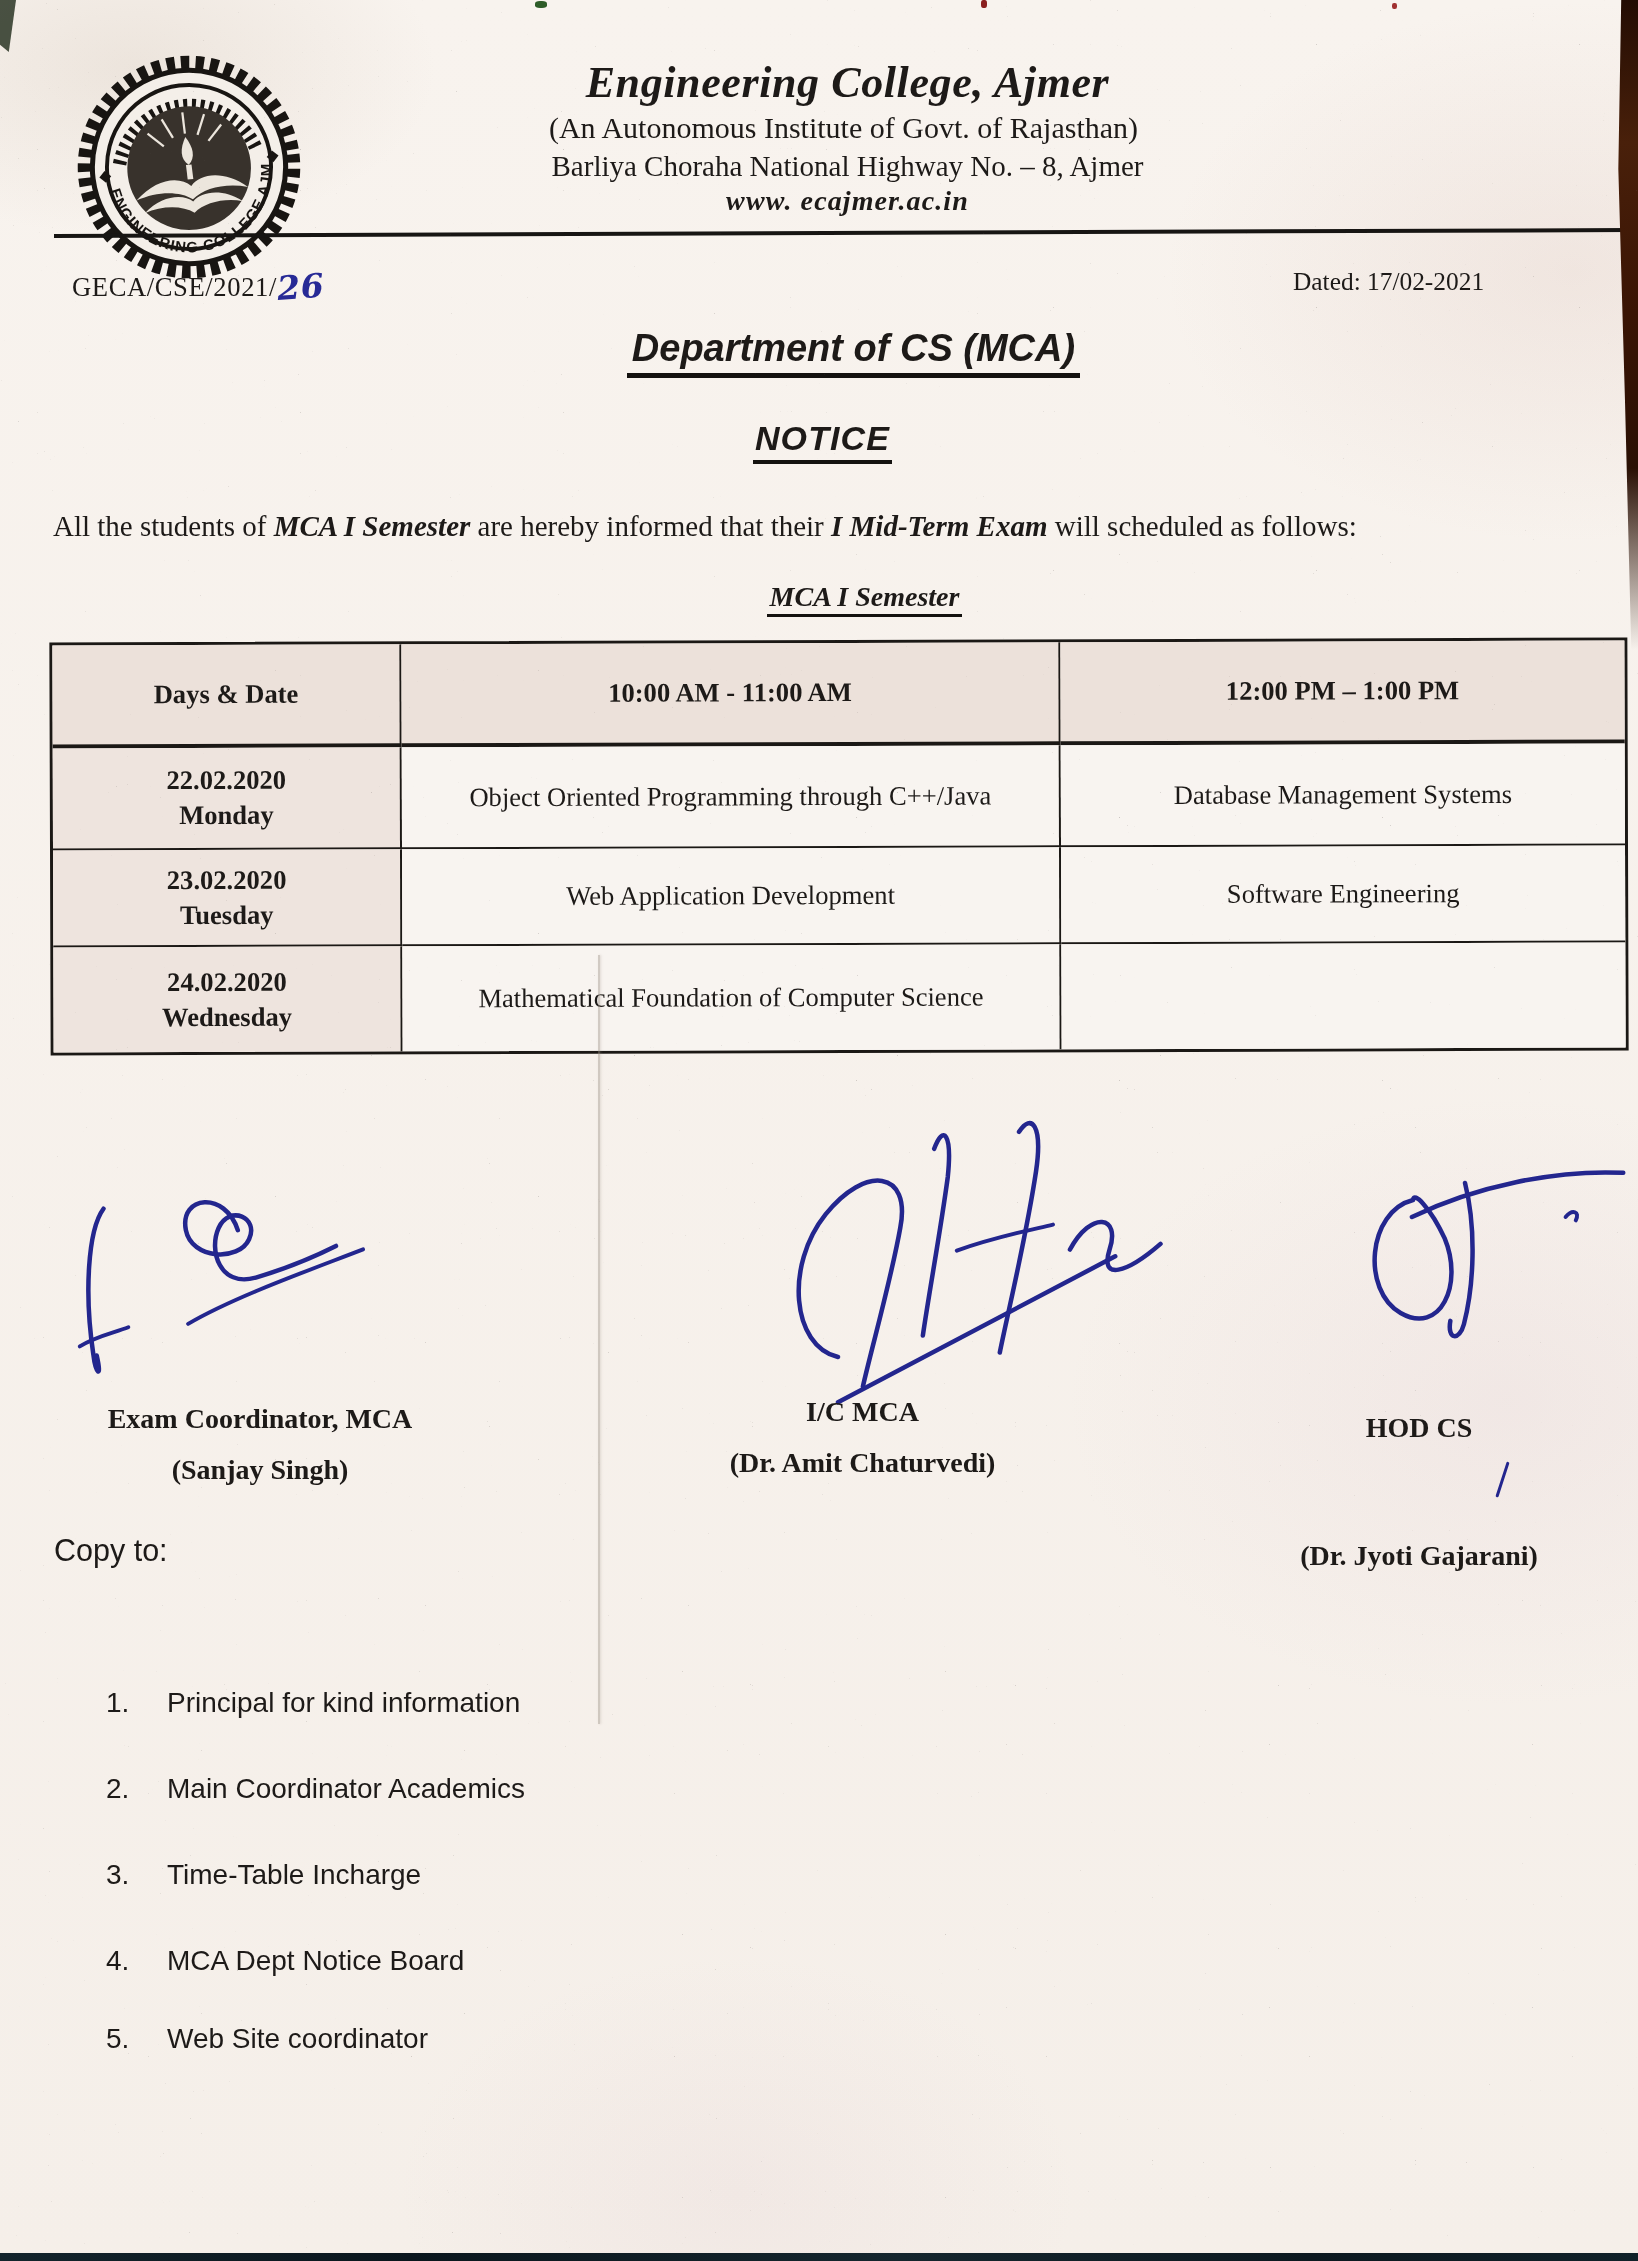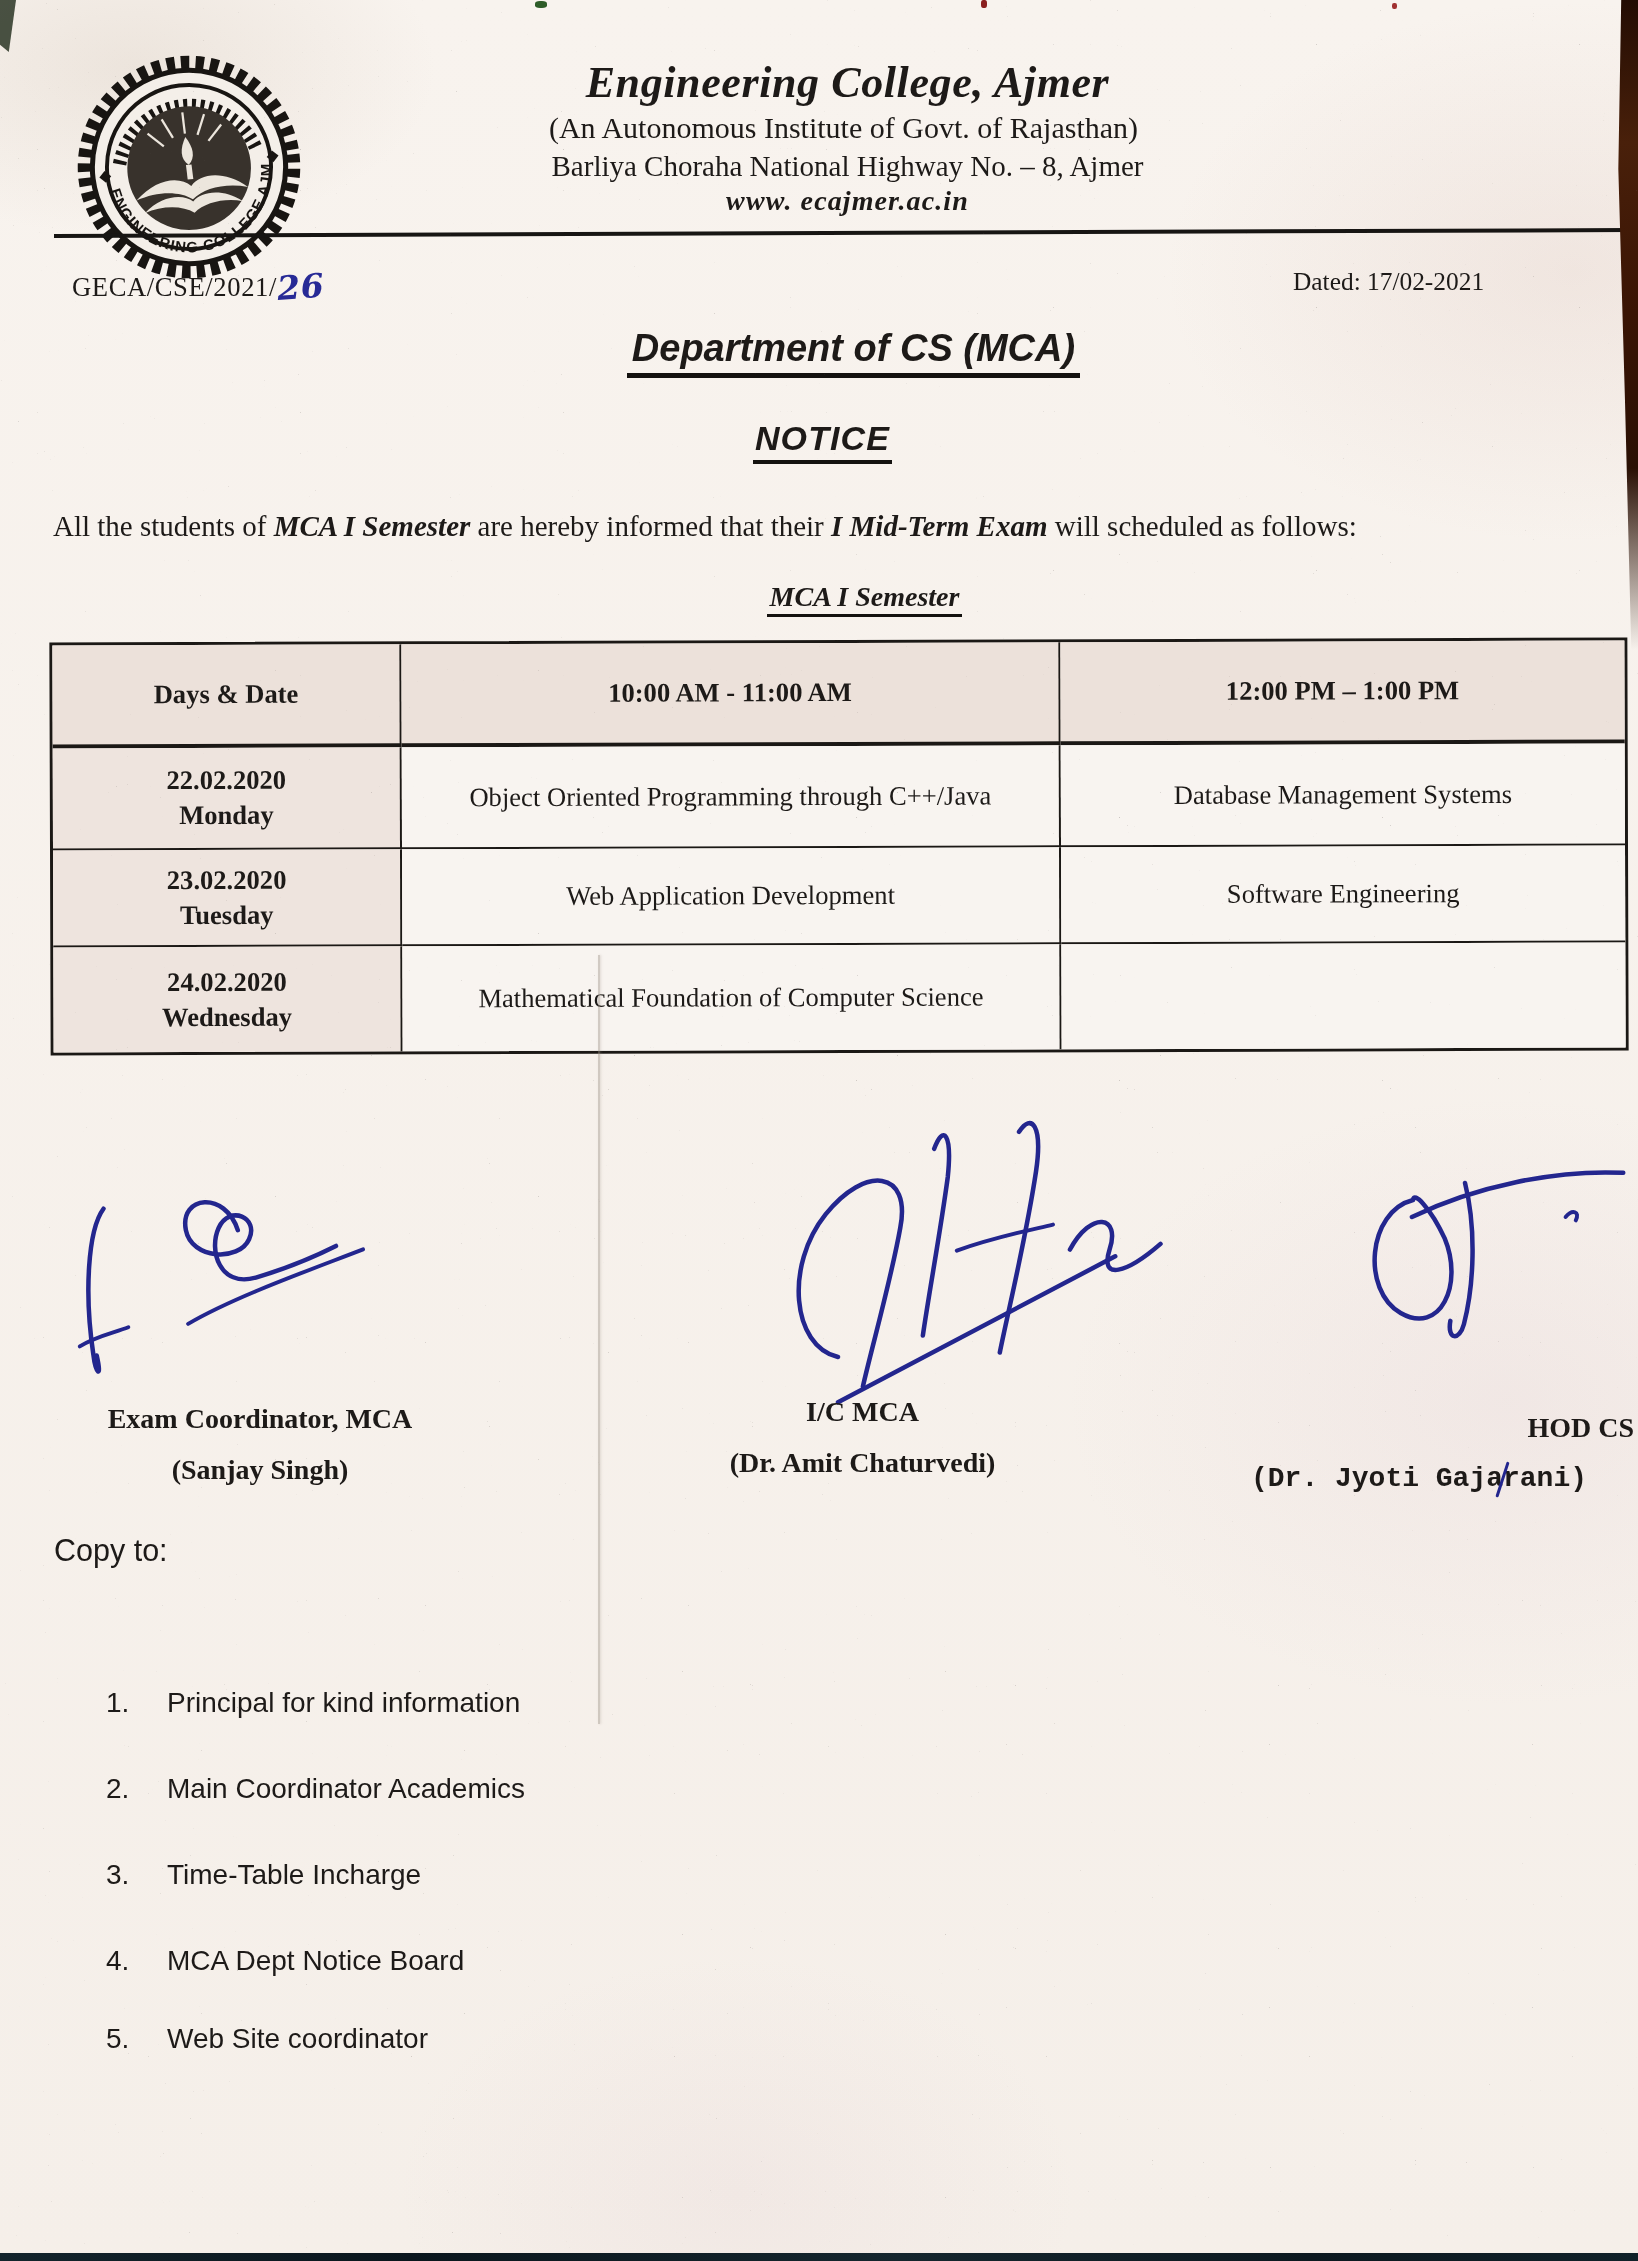--- a/index.html
+++ b/index.html
@@ -170,22 +170,22 @@
     <path d="M150,92 C70,112 58,252 128,292 C198,332 240,242 206,160 C180,104 150,76 150,92" stroke-width="8"></path>
     <path d="M242,62 C262,142 258,242 240,312 C232,342 210,340 216,306" stroke-width="8"></path>
     <path d="M148,122 C260,68 402,38 522,44" stroke-width="8"></path>
     <path d="M420,122 C432,108 446,112 438,128" stroke-width="7"></path>
   </svg>
 
   <div class="abs ctr blk-l rolelbl" style="top:1403px;">Exam Coordinator, MCA</div>
   <div class="abs ctr blk-l namelbl" style="top:1454px;">(Sanjay Singh)</div>
   <div class="abs ctr blk-m rolelbl" style="top:1396px;">I/C MCA</div>
   <div class="abs ctr blk-m namelbl" style="top:1447px;">(Dr. Amit Chaturvedi)</div>
-  <div class="abs ctr blk-r rolelbl" style="top:1412px;text-align:right;">HOD CS</div>
-  <div class="abs ctr blk-r namelbl" style="top:1463px;font-family:Liberation Mono, monospace;">(Dr. Jyoti Gajarani)</div>
+  <div class="abs ctr blk-r rolelbl" style="top:1412px;">HOD CS</div>
+  <div class="abs ctr blk-r namelbl" style="top:1540px;">(Dr. Jyoti Gajarani)</div>
   <div class="abs" style="left:1501px;top:1461px;width:2.8px;height:37px;background:#23268e;transform:rotate(18deg);border-radius:1.7px;"></div>
 
   <div class="abs sans copylbl">Copy to:</div>
   <div>
     <span class="sans citem-num" style="top:1687px;">1.</span>
     <span class="sans citem-txt" style="top:1687px;">Principal for kind information</span>
     <span class="sans citem-num" style="top:1773px;">2.</span>
     <span class="sans citem-txt" style="top:1773px;text-align:center;">Main Coordinator Academics</span>
     <span class="sans citem-num" style="top:1859px;">3.</span>
     <span class="sans citem-txt" style="top:1859px;">Time-Table Incharge</span>

